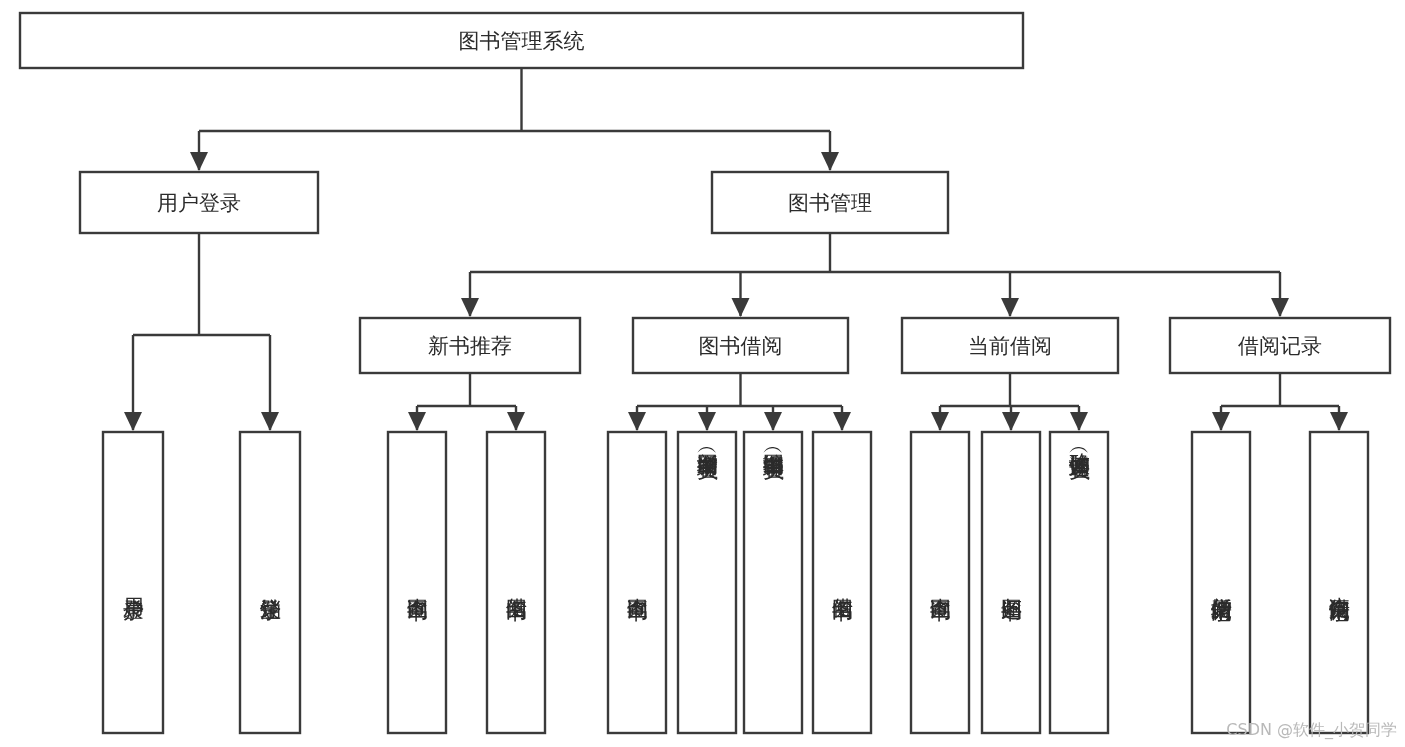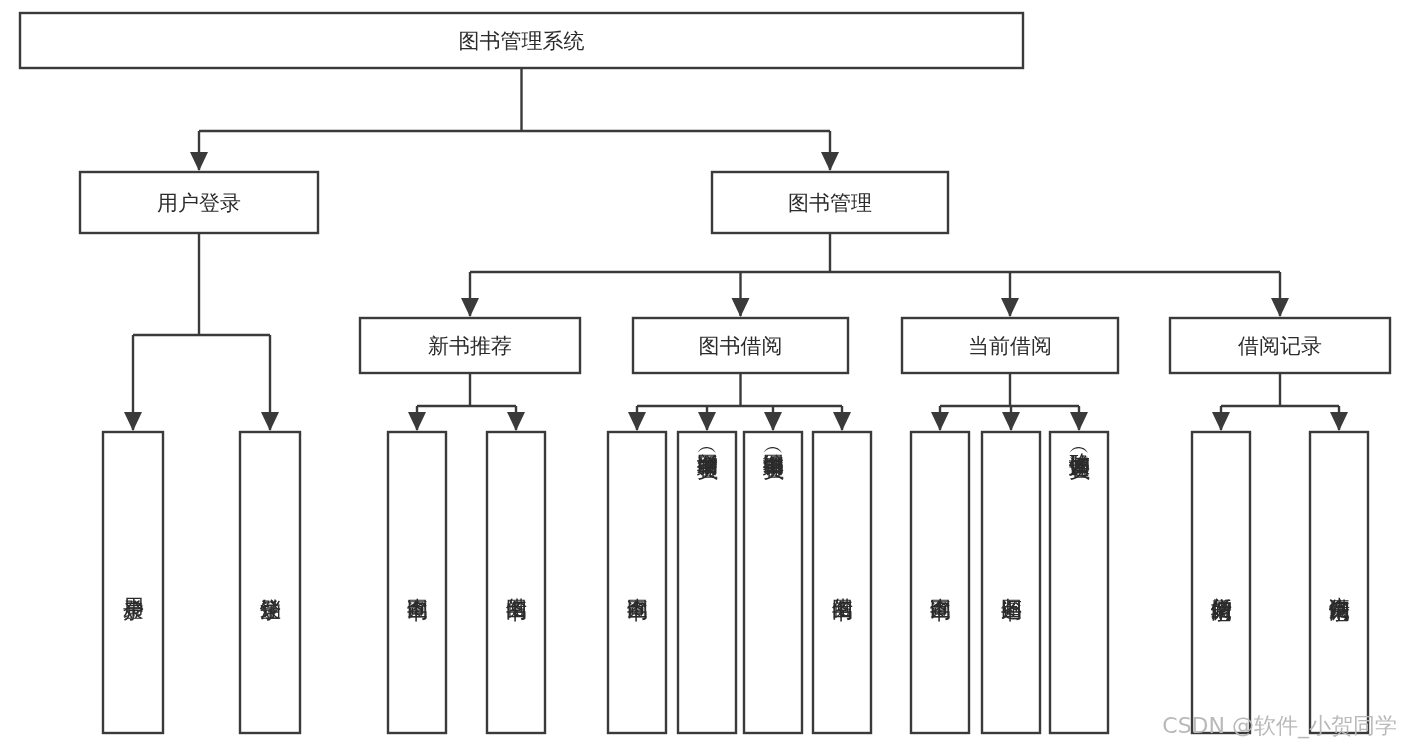--- a/index.html
+++ b/index.html
@@ -25,21 +25,21 @@
   }
   .vert-wrap{
     display:flex;align-items:center;justify-content:center;
     width:100%;height:100%;
   }
   .vert-wrap.top{align-items:flex-start;padding-top:4px;box-sizing:border-box;}
   .link{stroke:#3a3a3a;stroke-width:2.4;fill:none;}
   .arrow-head{fill:#3a3a3a;}
   .watermark{
     position:absolute;right:8px;bottom:4px;
-    font-size:22px;color:#b9b9b9;
+    font-size:16px;color:#b9b9b9;
     font-family:"DejaVu Sans","Liberation Sans",sans-serif;
     white-space:nowrap;user-select:none;
   }
   .fo-box{position:absolute;}
 </style>
 </head>
 <body>
 
 <div id="diagram-root">
   <svg id="diagram-svg" width="1405" height="747" viewBox="0 0 1405 747" xmlns="http://www.w3.org/2000/svg">

